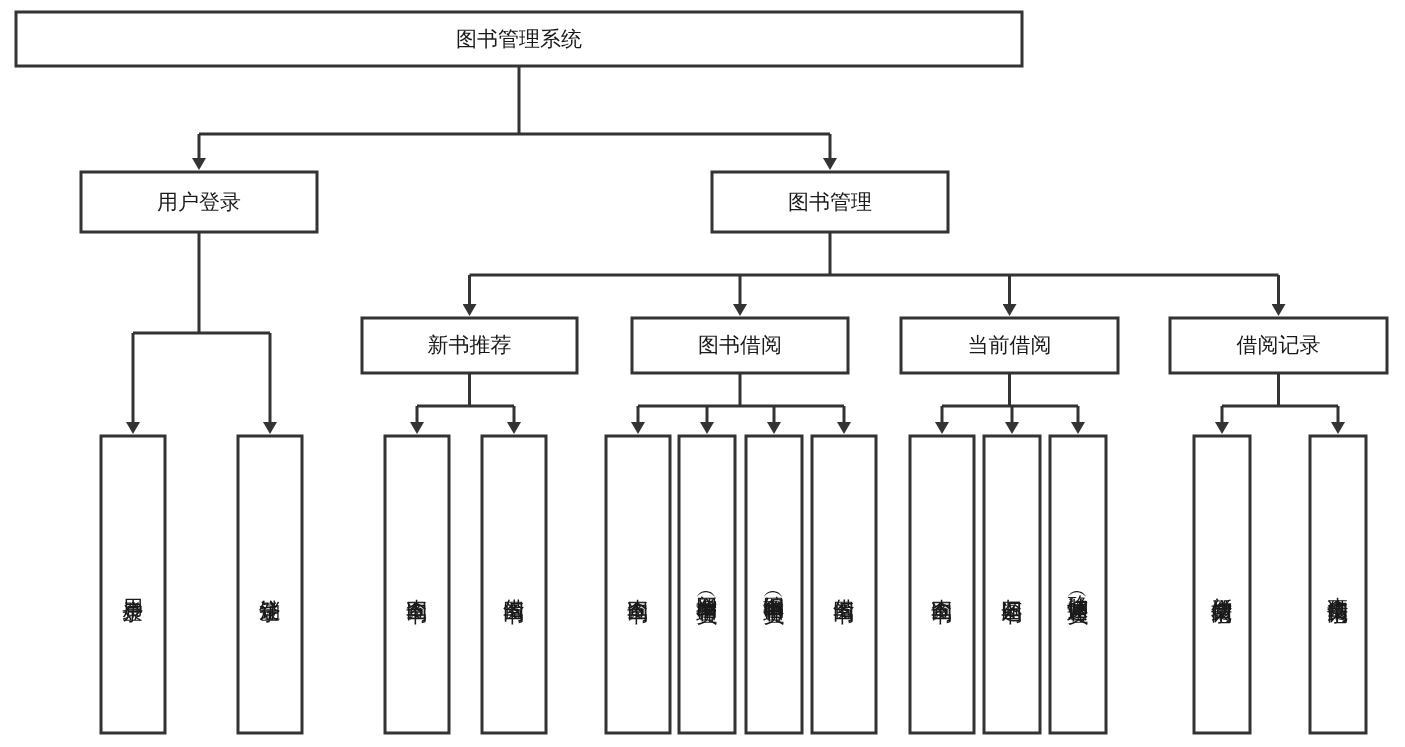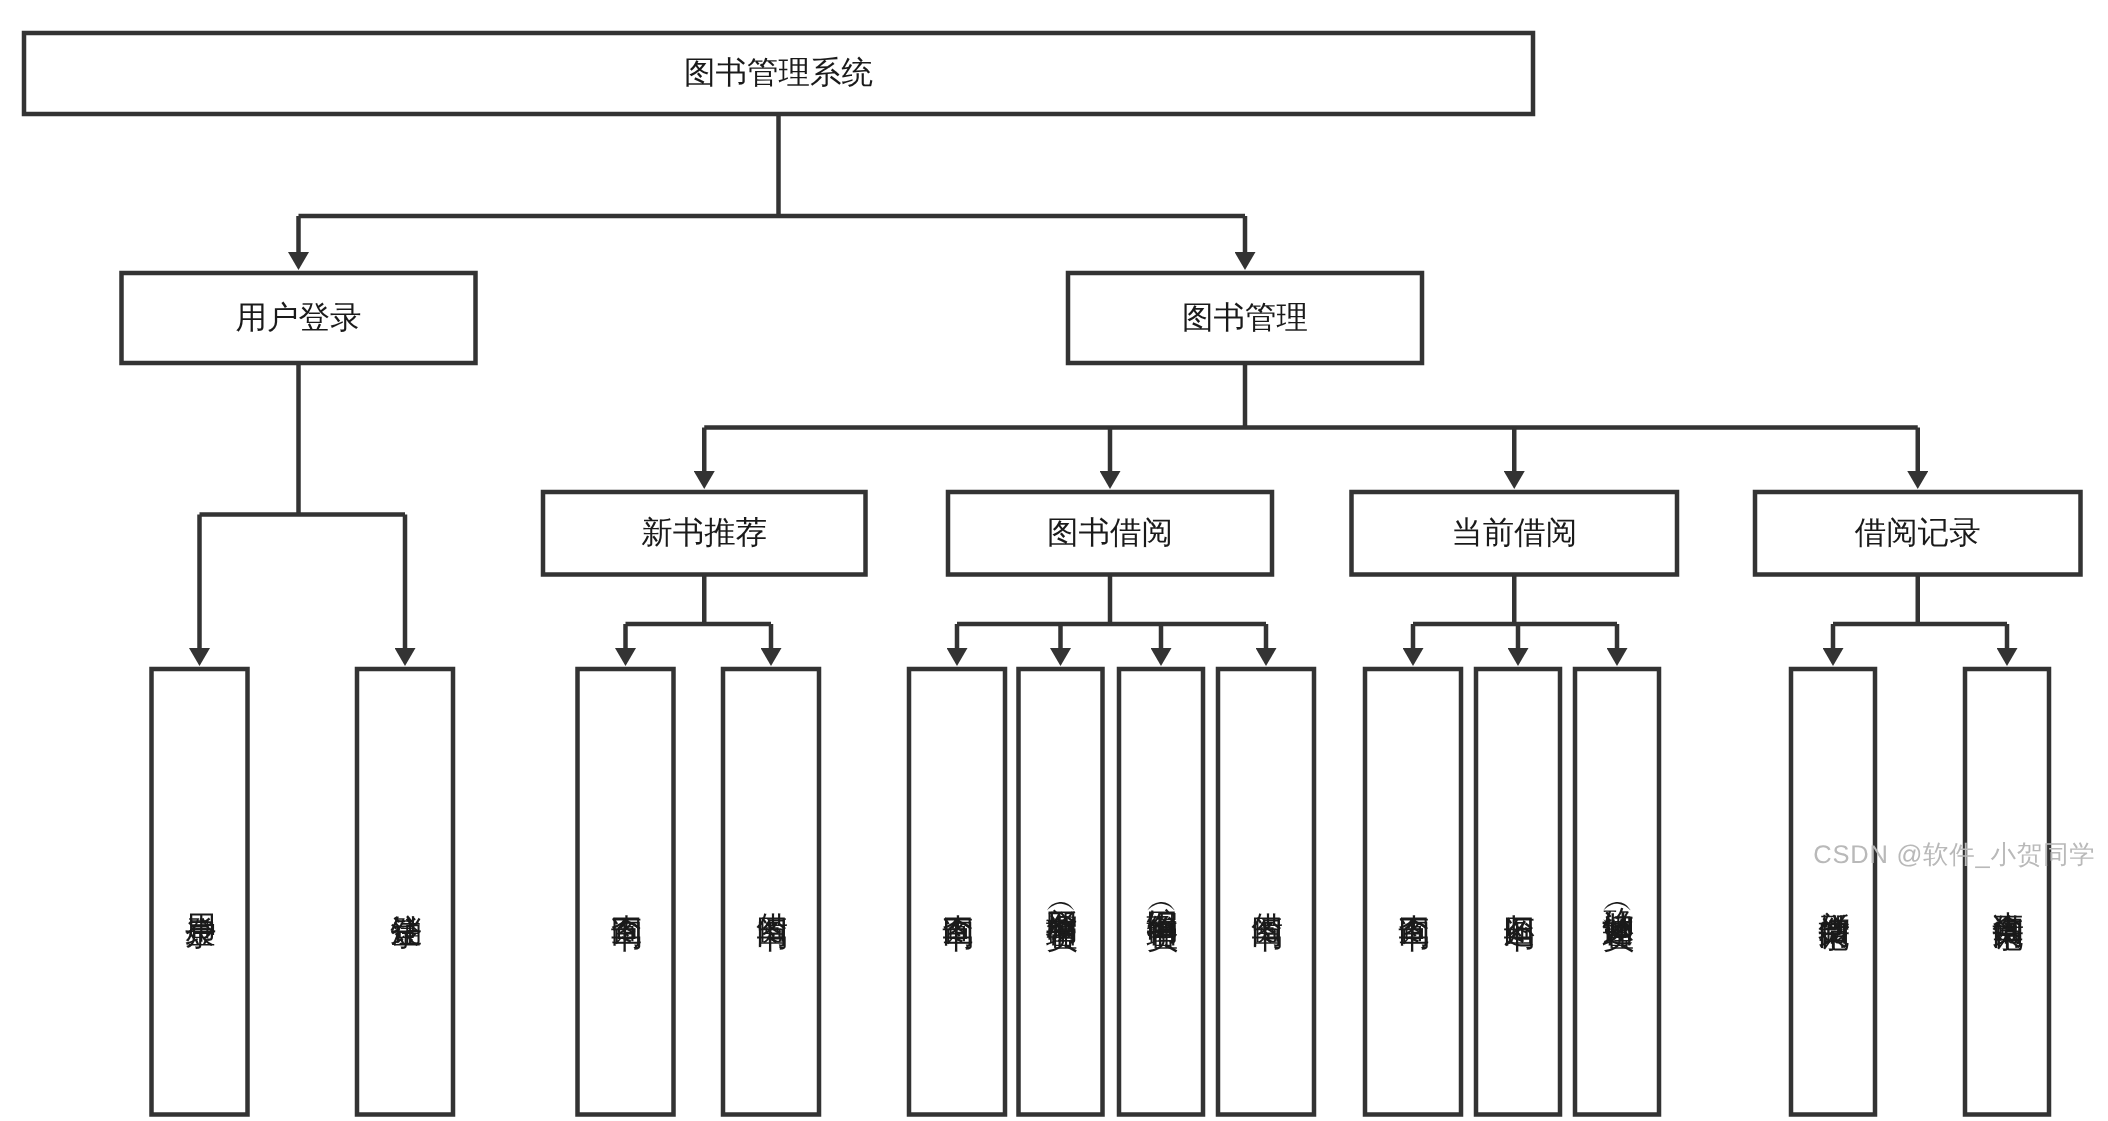--- a/index.html
+++ b/index.html
@@ -11,21 +11,20 @@
     width: 1405px;
     height: 747px;
     font-family: "Liberation Sans", "DejaVu Sans", sans-serif;
     position: relative;
     overflow: hidden;
   }
   #diagram-root {
     position: relative;
     width: 1405px;
     height: 575px;
-    margin-top: 10px;
   }
   svg.flow {
     position: absolute;
     left: 0;
     top: 0;
     width: 1405px;
     height: 747px;
   }
   .node-box {
     fill: #ffffff;
@@ -163,14 +162,13 @@
       <div class="node-label-v" style="left: 679px; top: 436px; width: 56px; height: 297px;">新增图书（管理员）</div>
       <div class="node-label-v" style="left: 746px; top: 436px; width: 56px; height: 297px;">编辑图书（管理员）</div>
       <div class="node-label-v" style="left: 812px; top: 436px; width: 64px; height: 297px;">借阅图书</div>
       <div class="node-label-v" style="left: 910px; top: 436px; width: 64px; height: 297px;">查询图书</div>
       <div class="node-label-v" style="left: 984px; top: 436px; width: 56px; height: 297px;">归还图书</div>
       <div class="node-label-v" style="left: 1050px; top: 436px; width: 56px; height: 297px;">确认归还（管理员）</div>
       <div class="node-label-v" style="left: 1194px; top: 436px; width: 56px; height: 297px;">新增借阅记录</div>
       <div class="node-label-v" style="left: 1310px; top: 436px; width: 56px; height: 297px;">查询借阅记录</div>
     </div>
 
-  <div class="watermark">CSDN @软件_小贺同学</div>
 </div>
 
 </body></html>

